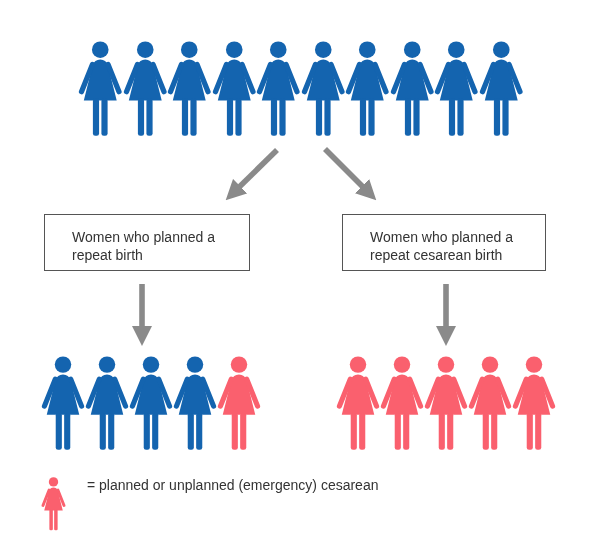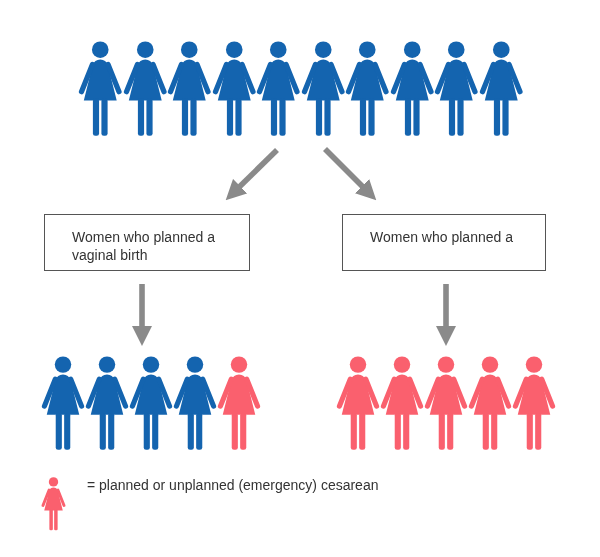--- a/index.html
+++ b/index.html
@@ -120,24 +120,25 @@
       <svg viewBox="0 0 46 102" class="woman" style="color: rgb(20, 100, 175);">
         <use href="#woman-shape"></use>
       </svg>
       <svg viewBox="0 0 46 102" class="woman" style="color: rgb(20, 100, 175);">
         <use href="#woman-shape"></use>
       </svg>
     </div>
 
   <div class="box box-left">
     <span>Women who planned a</span>
-    <span>vaginal birth</span>
+    <span>repeat birth</span>
   </div>
   <div class="box box-right">
     <span>Women who planned a</span>
+    <span>repeat cesarean birth</span>
   </div>
 
   <div class="icon-row group-row group-left">
       <svg viewBox="0 0 46 102" class="woman" style="color: rgb(20, 100, 175);">
         <use href="#woman-shape"></use>
       </svg>
       <svg viewBox="0 0 46 102" class="woman" style="color: rgb(20, 100, 175);">
         <use href="#woman-shape"></use>
       </svg>
       <svg viewBox="0 0 46 102" class="woman" style="color: rgb(20, 100, 175);">

